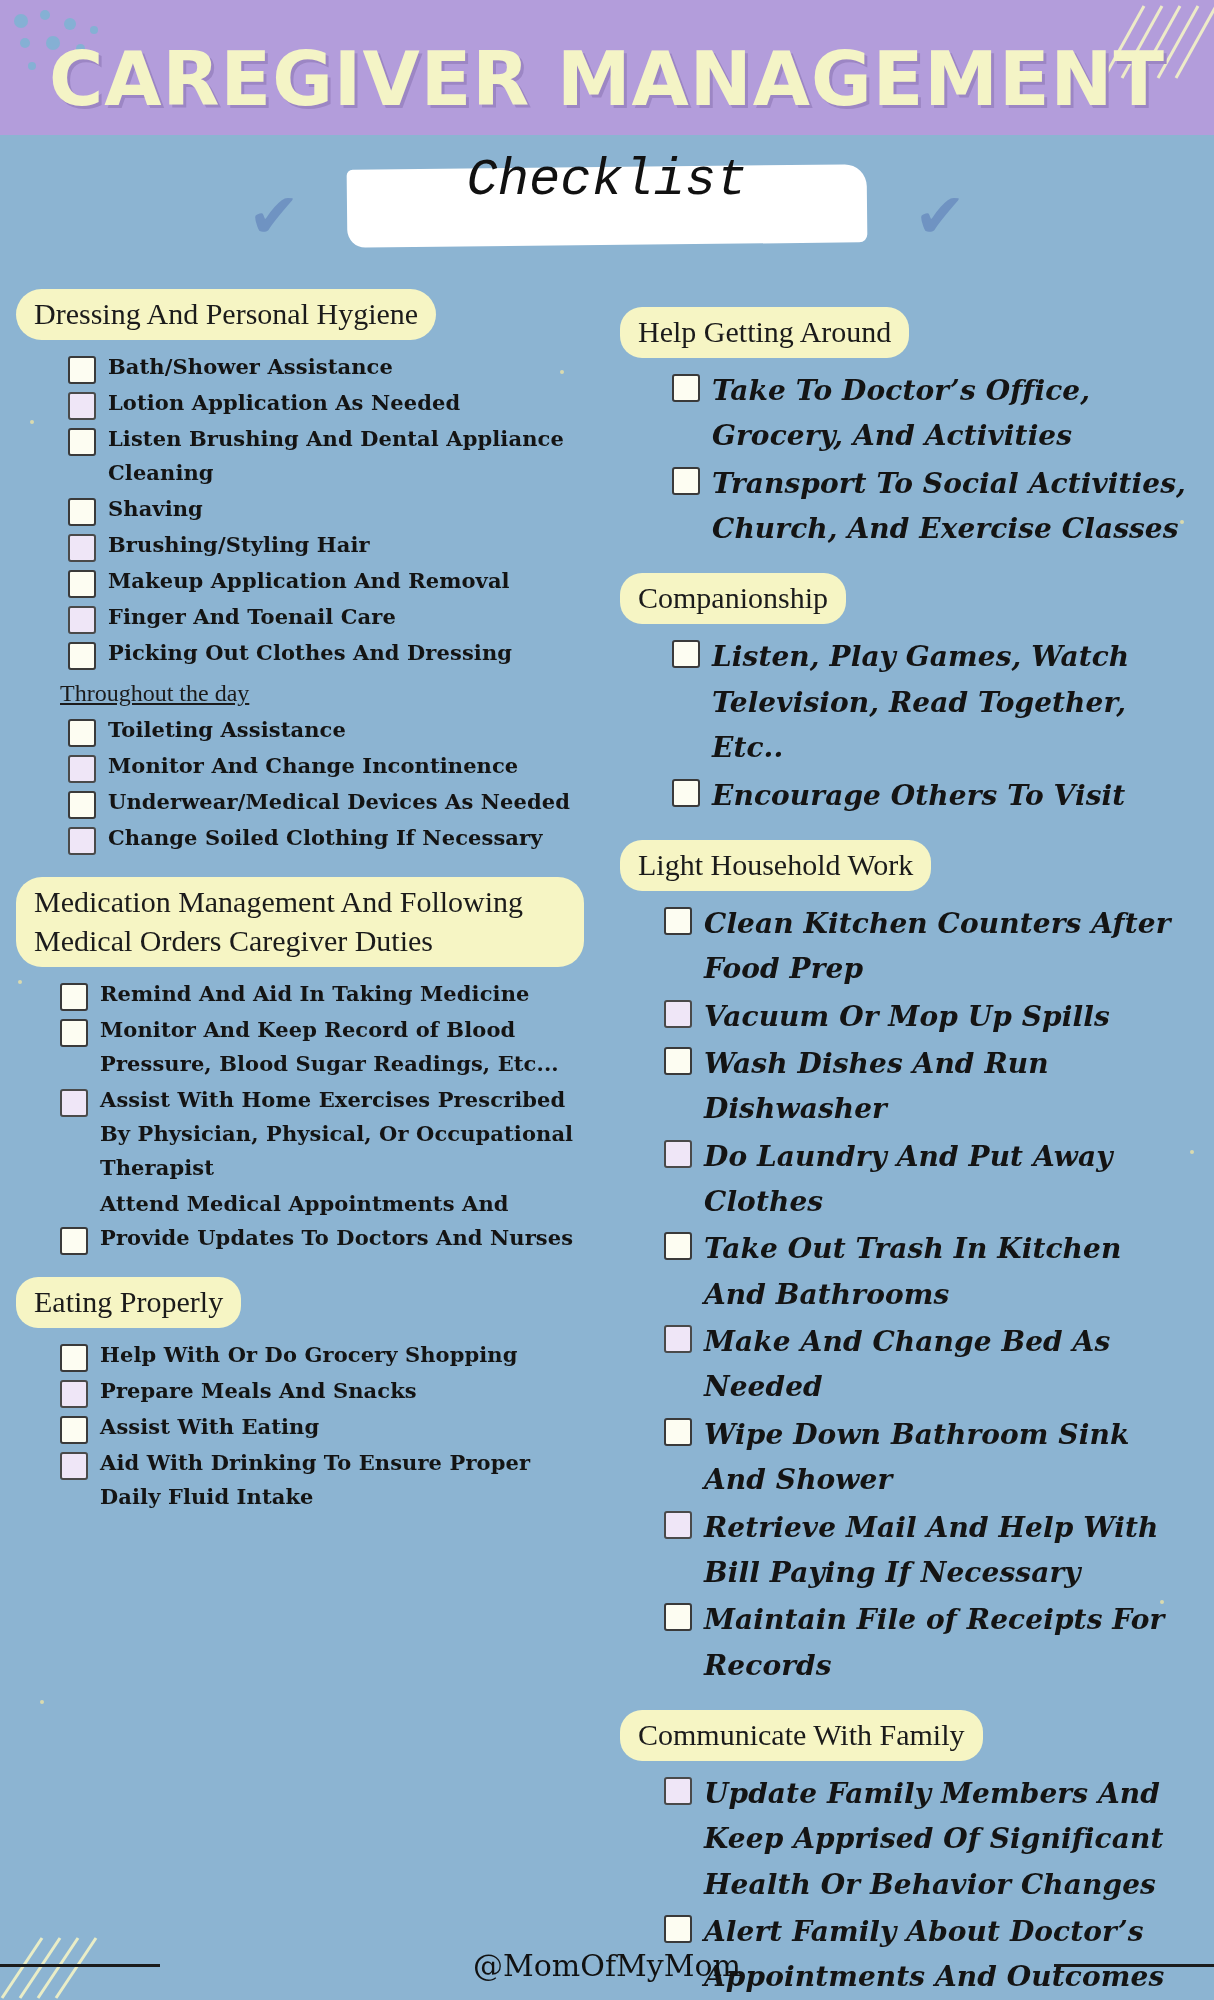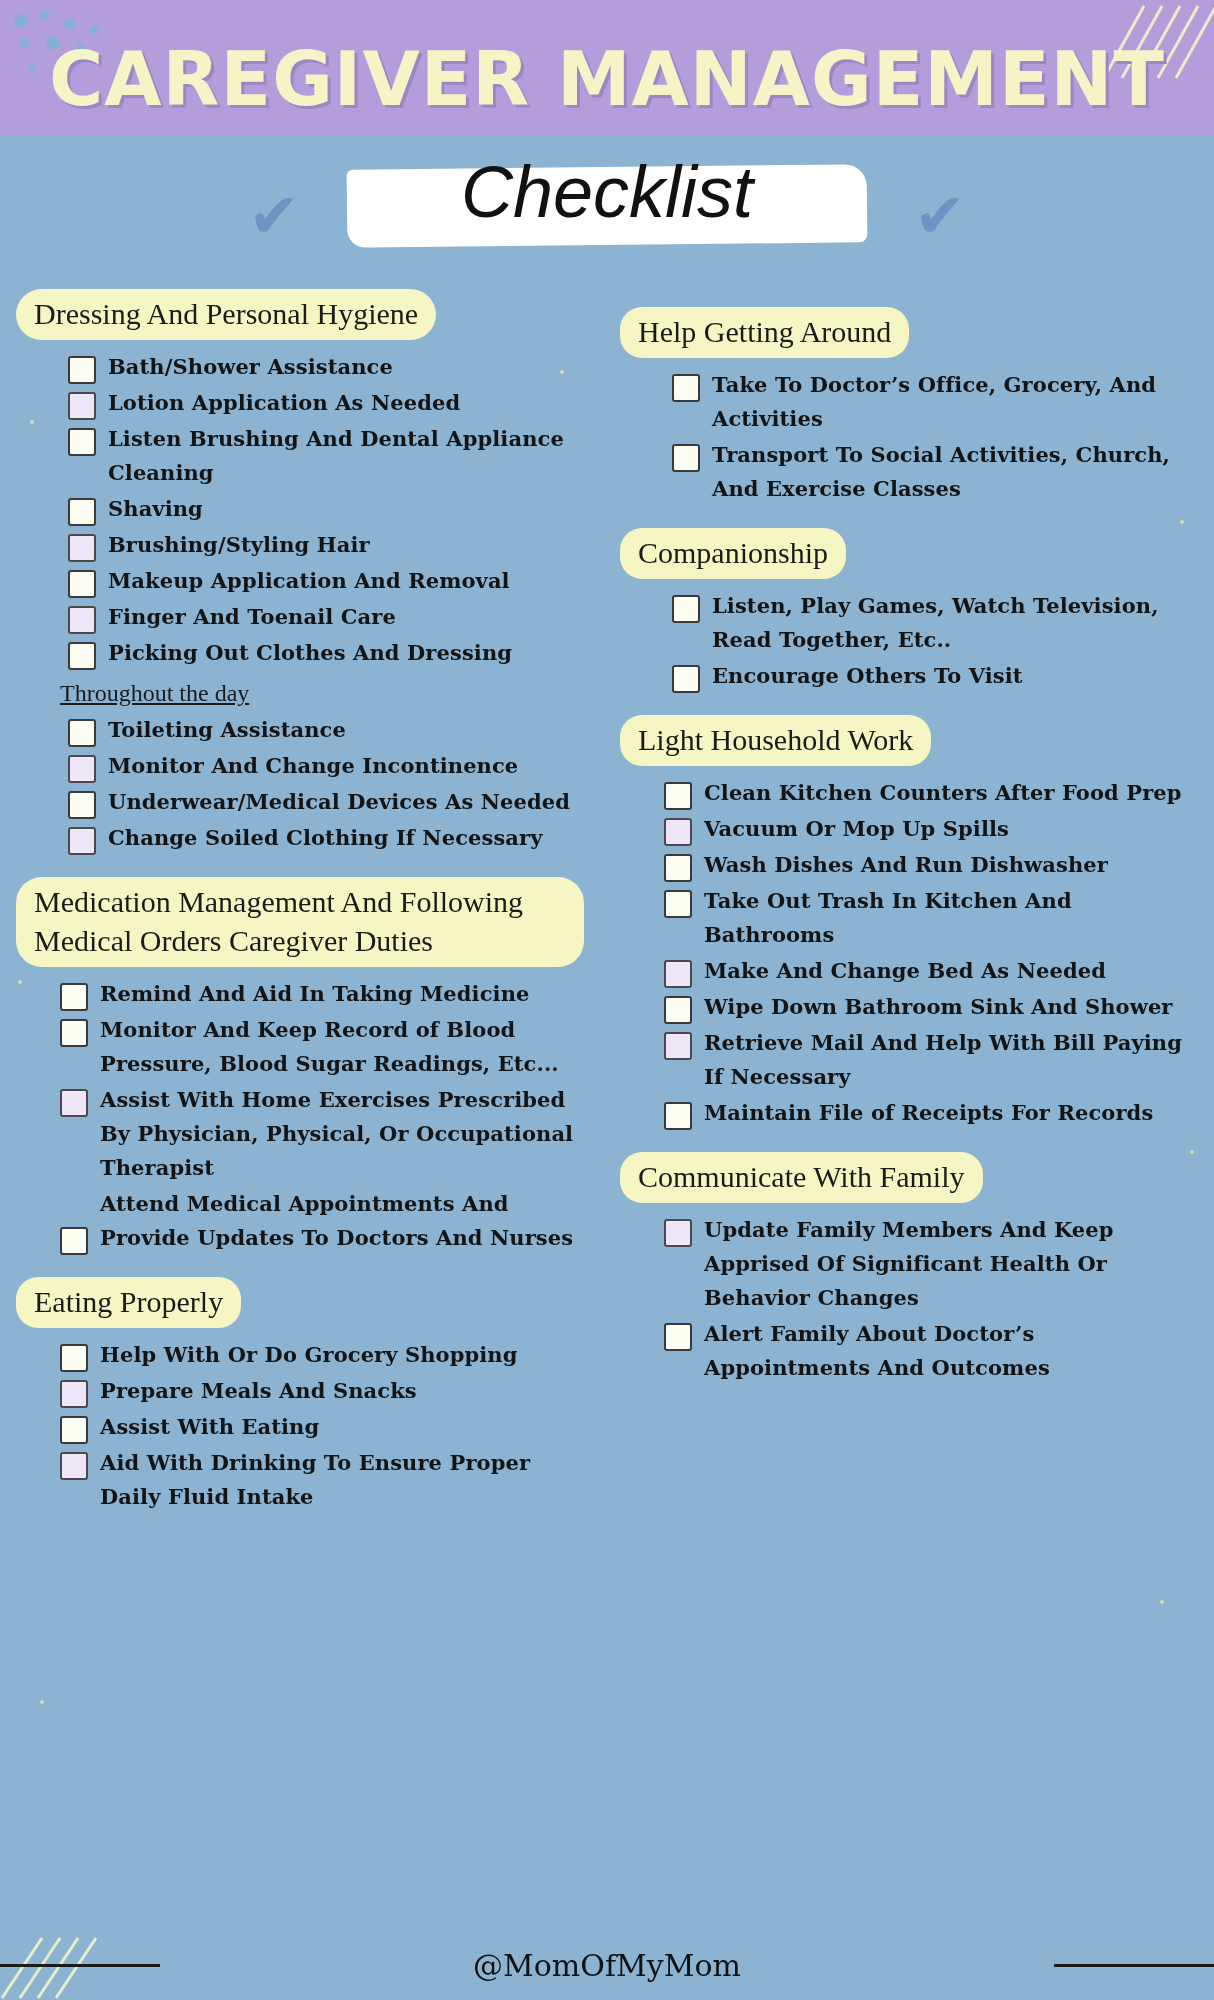--- a/index.html
+++ b/index.html
@@ -66,23 +66,23 @@
     width: 520px; height: 78px;
     background: #ffffff;
     border-radius: 6px 22px 8px 18px;
   }
   .banner-text {
     position: absolute;
     left: 50%; top: 2px;
     transform: translateX(-50%);
     width: 620px;
     text-align: center;
-    font-family: Liberation Sans, sans-serif;
+    font-family: Liberation Mono, monospace;
     font-style: italic;
-    font-size: 72px;
+    font-size: 52px;
     color: #111;
     z-index: 3;
     white-space: nowrap;
   }
   .tick {
     position: absolute;
     top: 30px;
     font-size: 62px;
     color: #6f93c2;
     font-family: "DejaVu Sans", sans-serif;
@@ -141,21 +141,21 @@
   }
   .cbox.lilac { background: #efe6f7; border-color: #4a4a4a; }
   .item-label {
     font-family: "DejaVu Serif", serif;
     font-weight: bold;
     font-size: 21px;
     line-height: 1.62;
     color: #141414;
     letter-spacing: .1px;
   }
-  .col-right .item-label { font-size: 21px; }
+  .col-right .item-label { font-size: 28px; font-style: italic; }
 
   
   .footer {
     position: absolute;
     left: 0; bottom: 0;
     width: 100%;
     height: 70px;
     display: flex;
     align-items: center;
     justify-content: space-between;
@@ -362,20 +362,24 @@
           </li>
         <li class="item">
             <span class="cbox lilac"></span>
             <span class="item-label">Vacuum Or Mop Up Spills</span>
           </li>
         <li class="item">
             <span class="cbox"></span>
             <span class="item-label">Wash Dishes And Run Dishwasher</span>
           </li>
         <li class="item">
+            <span class="cbox lilac"></span>
+            <span class="item-label">Do Laundry And Put Away Clothes</span>
+          </li>
+        <li class="item">
             <span class="cbox"></span>
             <span class="item-label">Take Out Trash In Kitchen And Bathrooms</span>
           </li>
         <li class="item">
             <span class="cbox lilac"></span>
             <span class="item-label">Make And Change Bed As Needed</span>
           </li>
         <li class="item">
             <span class="cbox"></span>
             <span class="item-label">Wipe Down Bathroom Sink And Shower</span>

